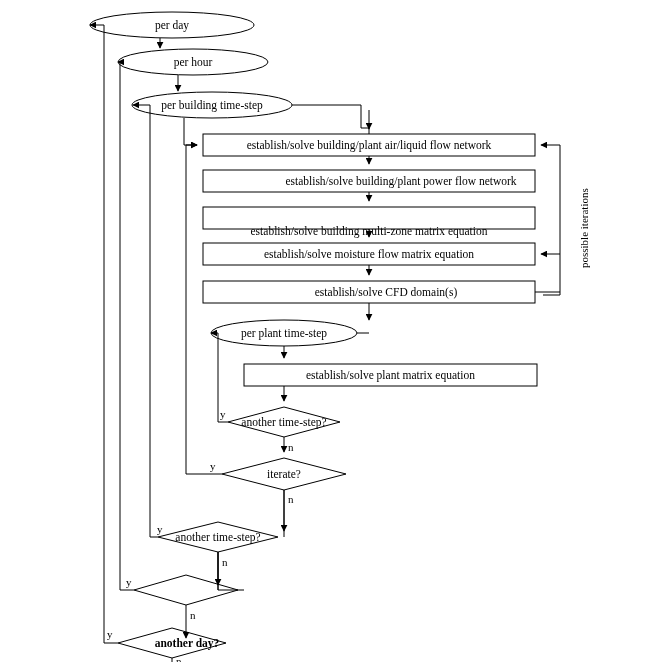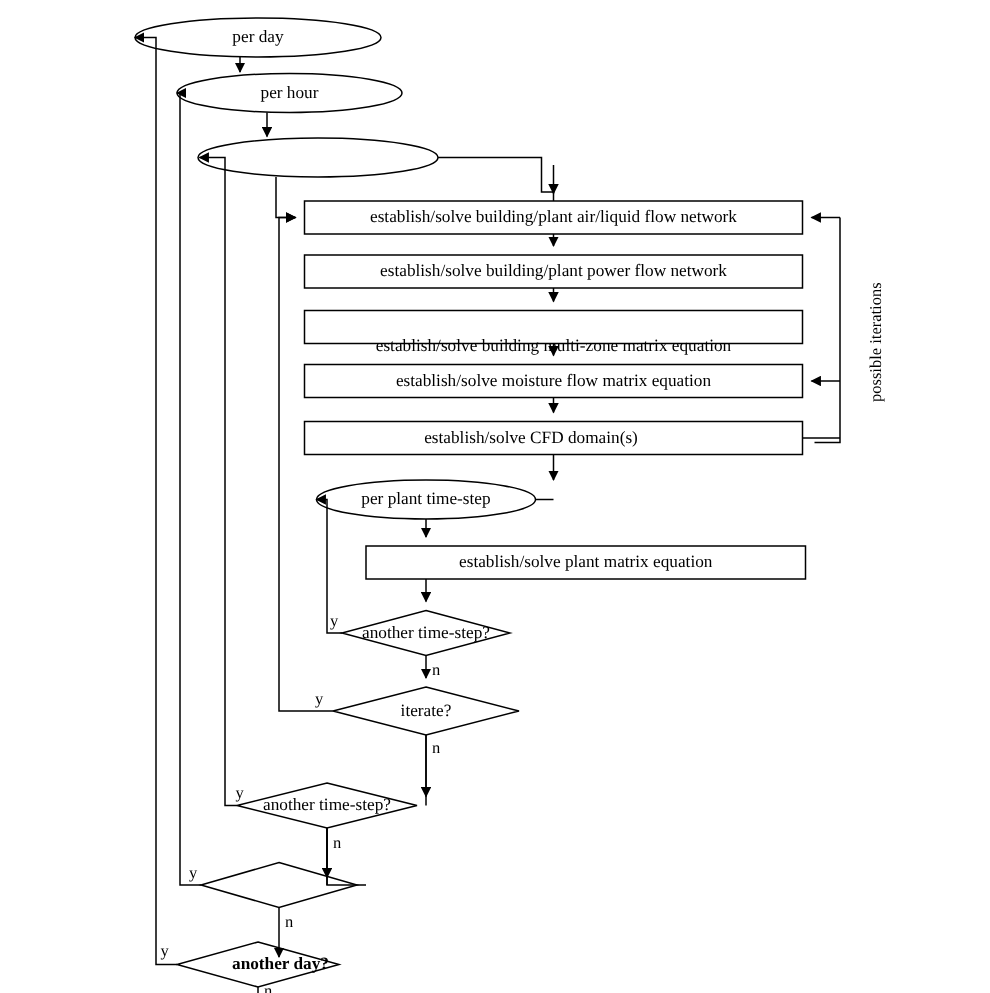--- a/index.html
+++ b/index.html
@@ -120,27 +120,28 @@
       <path d="M 134 590 L 120 590 L 120 62 L 118 62" marker-end="url(#arrow)"></path>
 
       <path d="M 118 643 L 104 643 L 104 25 L 90 25" marker-end="url(#arrow)"></path>
 
       <path d="M 357 333 L 369 333"></path>
     </g>
   </svg>
 
   <div class="node-label" style="left:118px; top:49px; width:150px; height:26px;">per hour</div>
   <div class="node-label" style="left:90px; top:12px; width:164px; height:26px;">per day</div>
+  <div class="node-label" style="left:132px; top:92px; width:160px; height:26px;">per building time-step</div>
   <div class="node-label" style="left:211px; top:320px; width:146px; height:26px;">per plant time-step</div>
 
   <div class="node-label" style="left:203px; top:134px; width:332px; height:22px;">establish/solve building/plant air/liquid flow network</div>
-  <div class="node-label" style="left:203px; top:170px; width:332px; height:22px;">establish/solve building/plant power flow network</div>
+  <div class="node-label" style="left:203px; top:170px; width:332px; height:22px;padding-left:32px;">establish/solve building/plant power flow network</div>
   <div class="node-label" style="left:203px; top:207px; width:332px; height:22px;margin-top:13px;">establish/solve building multi-zone matrix equation</div>
   <div class="node-label" style="left:203px; top:243px; width:332px; height:22px;text-align:right;">establish/solve moisture flow matrix equation</div>
-  <div class="node-label" style="left:188px; top:281px; width:332px; height:22px;border-radius:11px;">establish/solve CFD domain(s)</div>
+  <div class="node-label" style="left:220px; top:281px; width:332px; height:22px;border-radius:11px;">establish/solve CFD domain(s)</div>
   <div class="node-label" style="left:244px; top:364px; width:293px; height:22px;border-radius:11px;">establish/solve plant matrix equation</div>
 
   <div class="node-label" style="left:228px; top:412px; width:112px; height:20px;">another time-step?</div>
   <div class="node-label" style="left:222px; top:464px; width:124px; height:20px;text-align:right;">iterate?</div>
   <div class="node-label" style="left:158px; top:527px; width:120px; height:20px;">another time-step?</div>
   <div class="node-label" style="left:133px; top:633px; width:108px; height:20px;font-weight:bold;">another day?</div>
 
   <div class="edge-label" style="left:220px; top:408px;">y</div>
   <div class="edge-label" style="left:288px; top:441px;">n</div>
   <div class="edge-label" style="left:210px; top:460px;">y</div>

